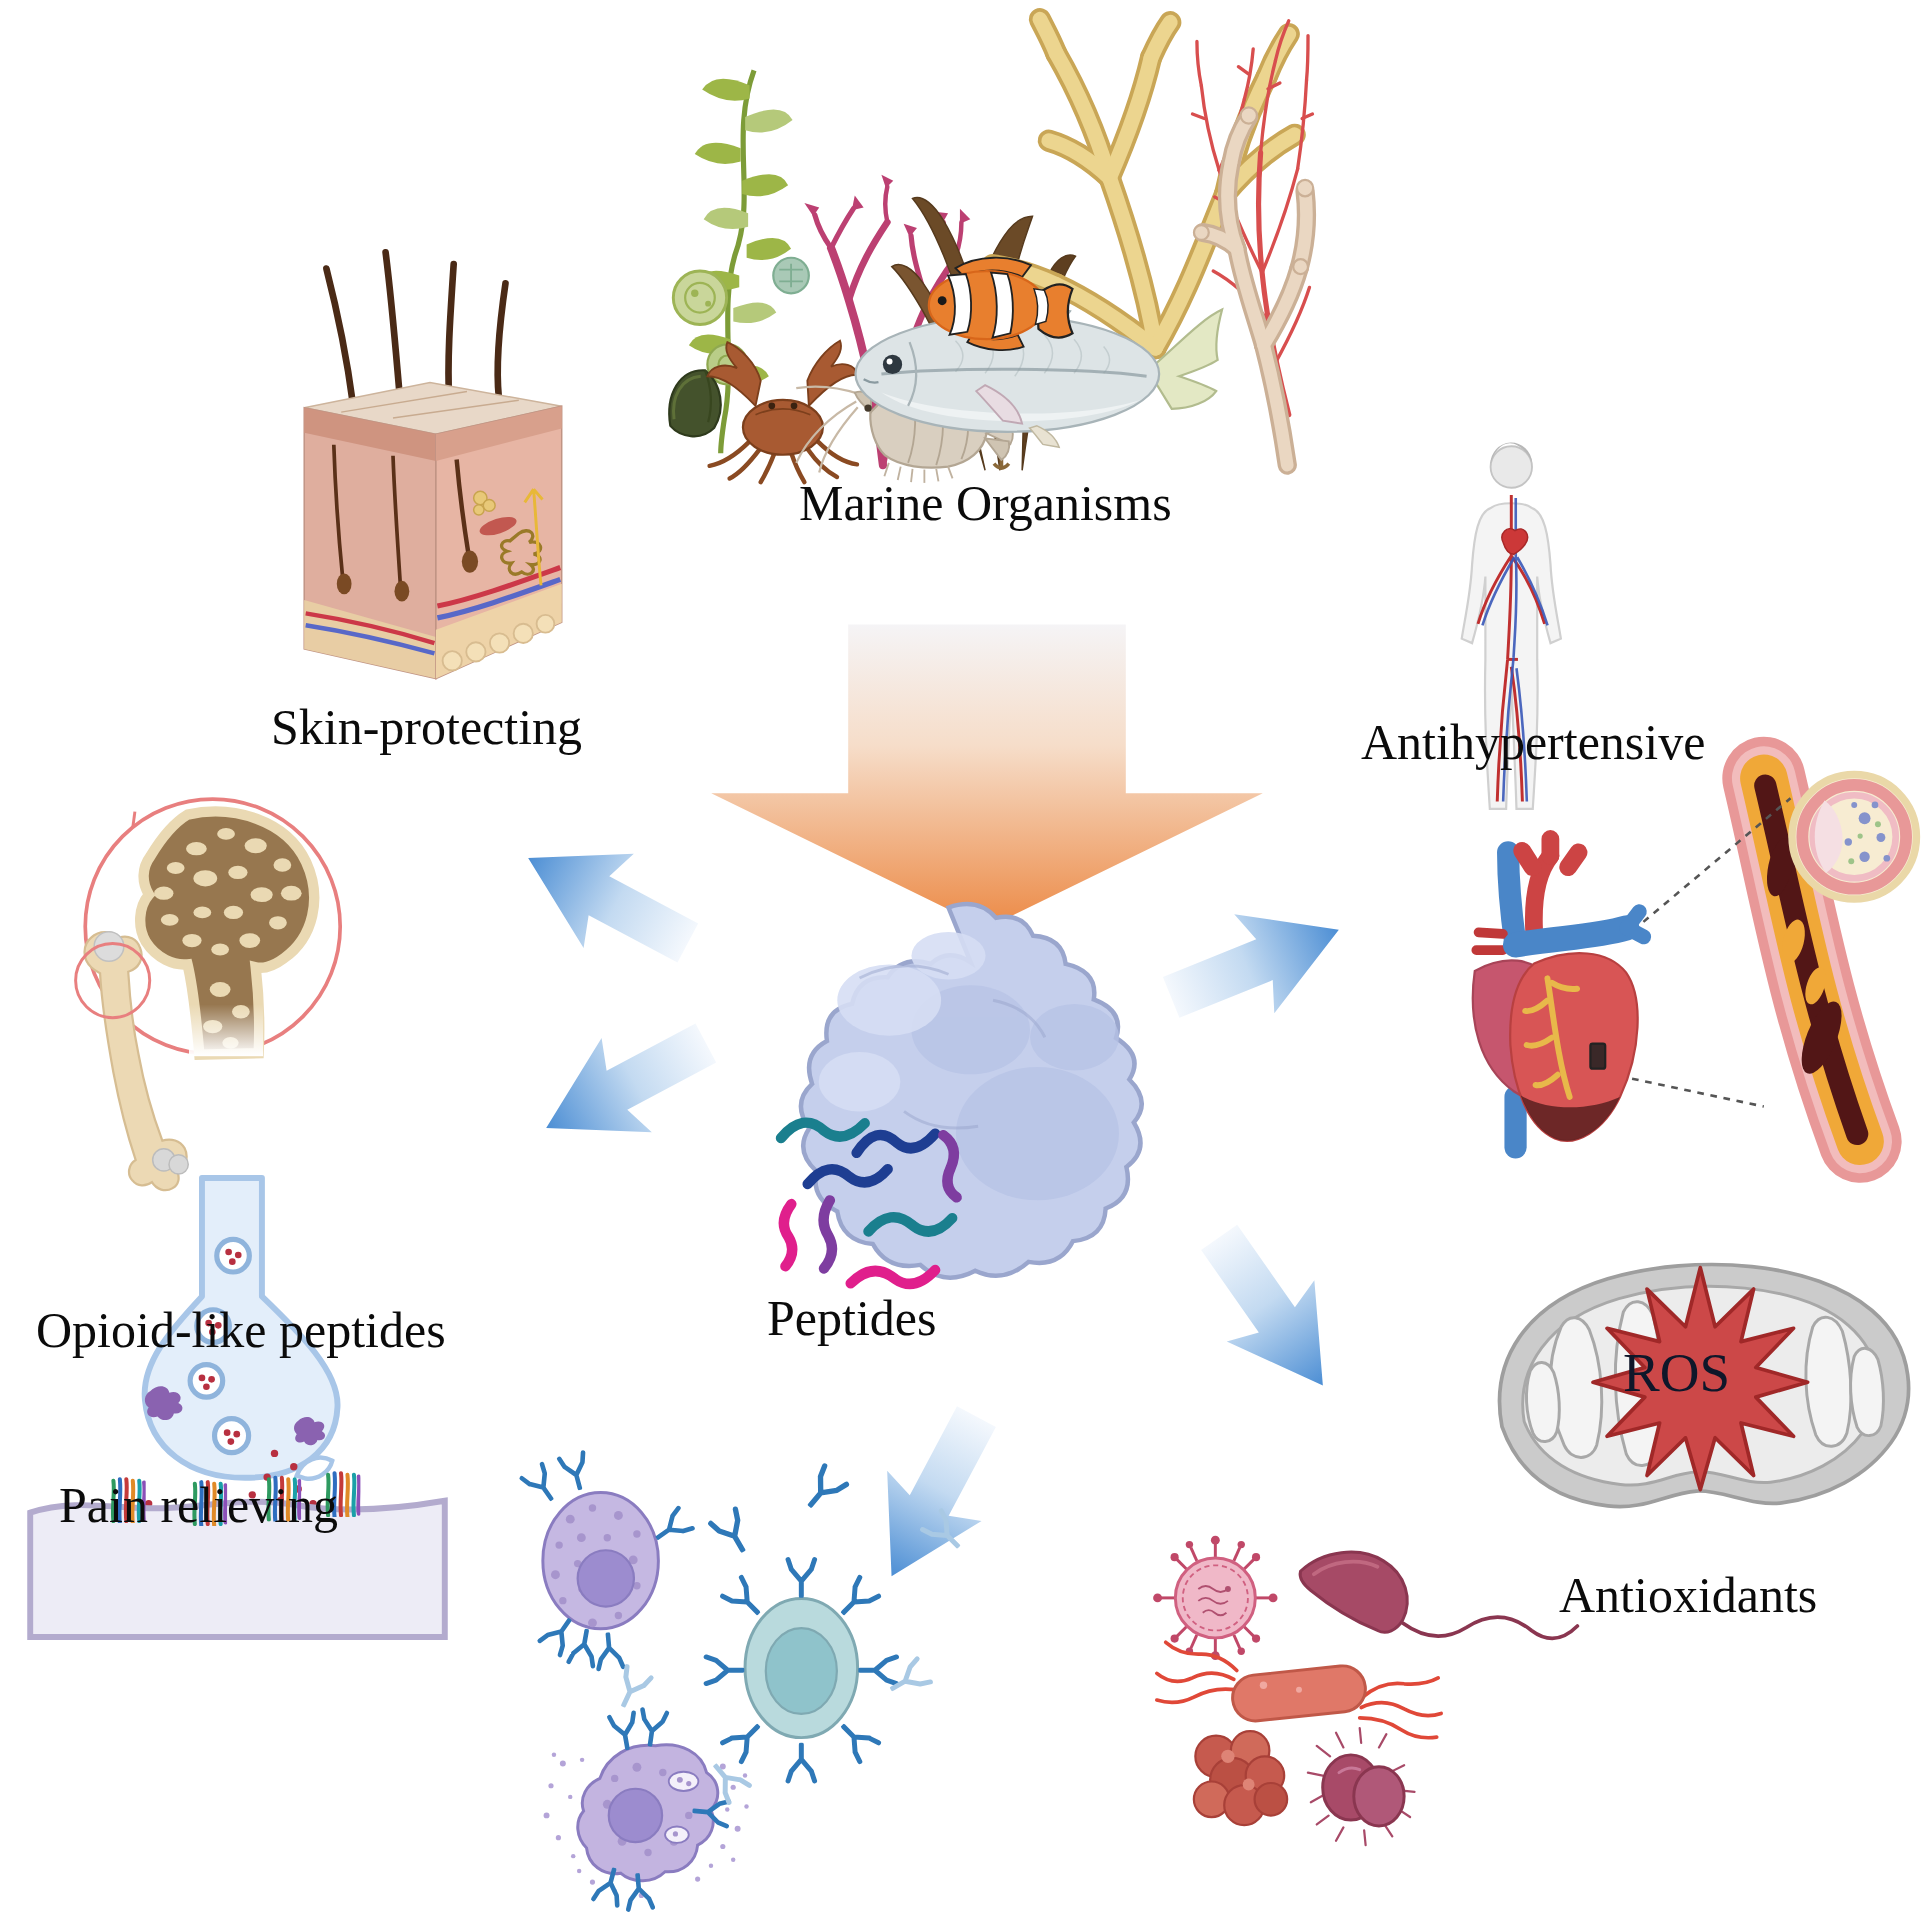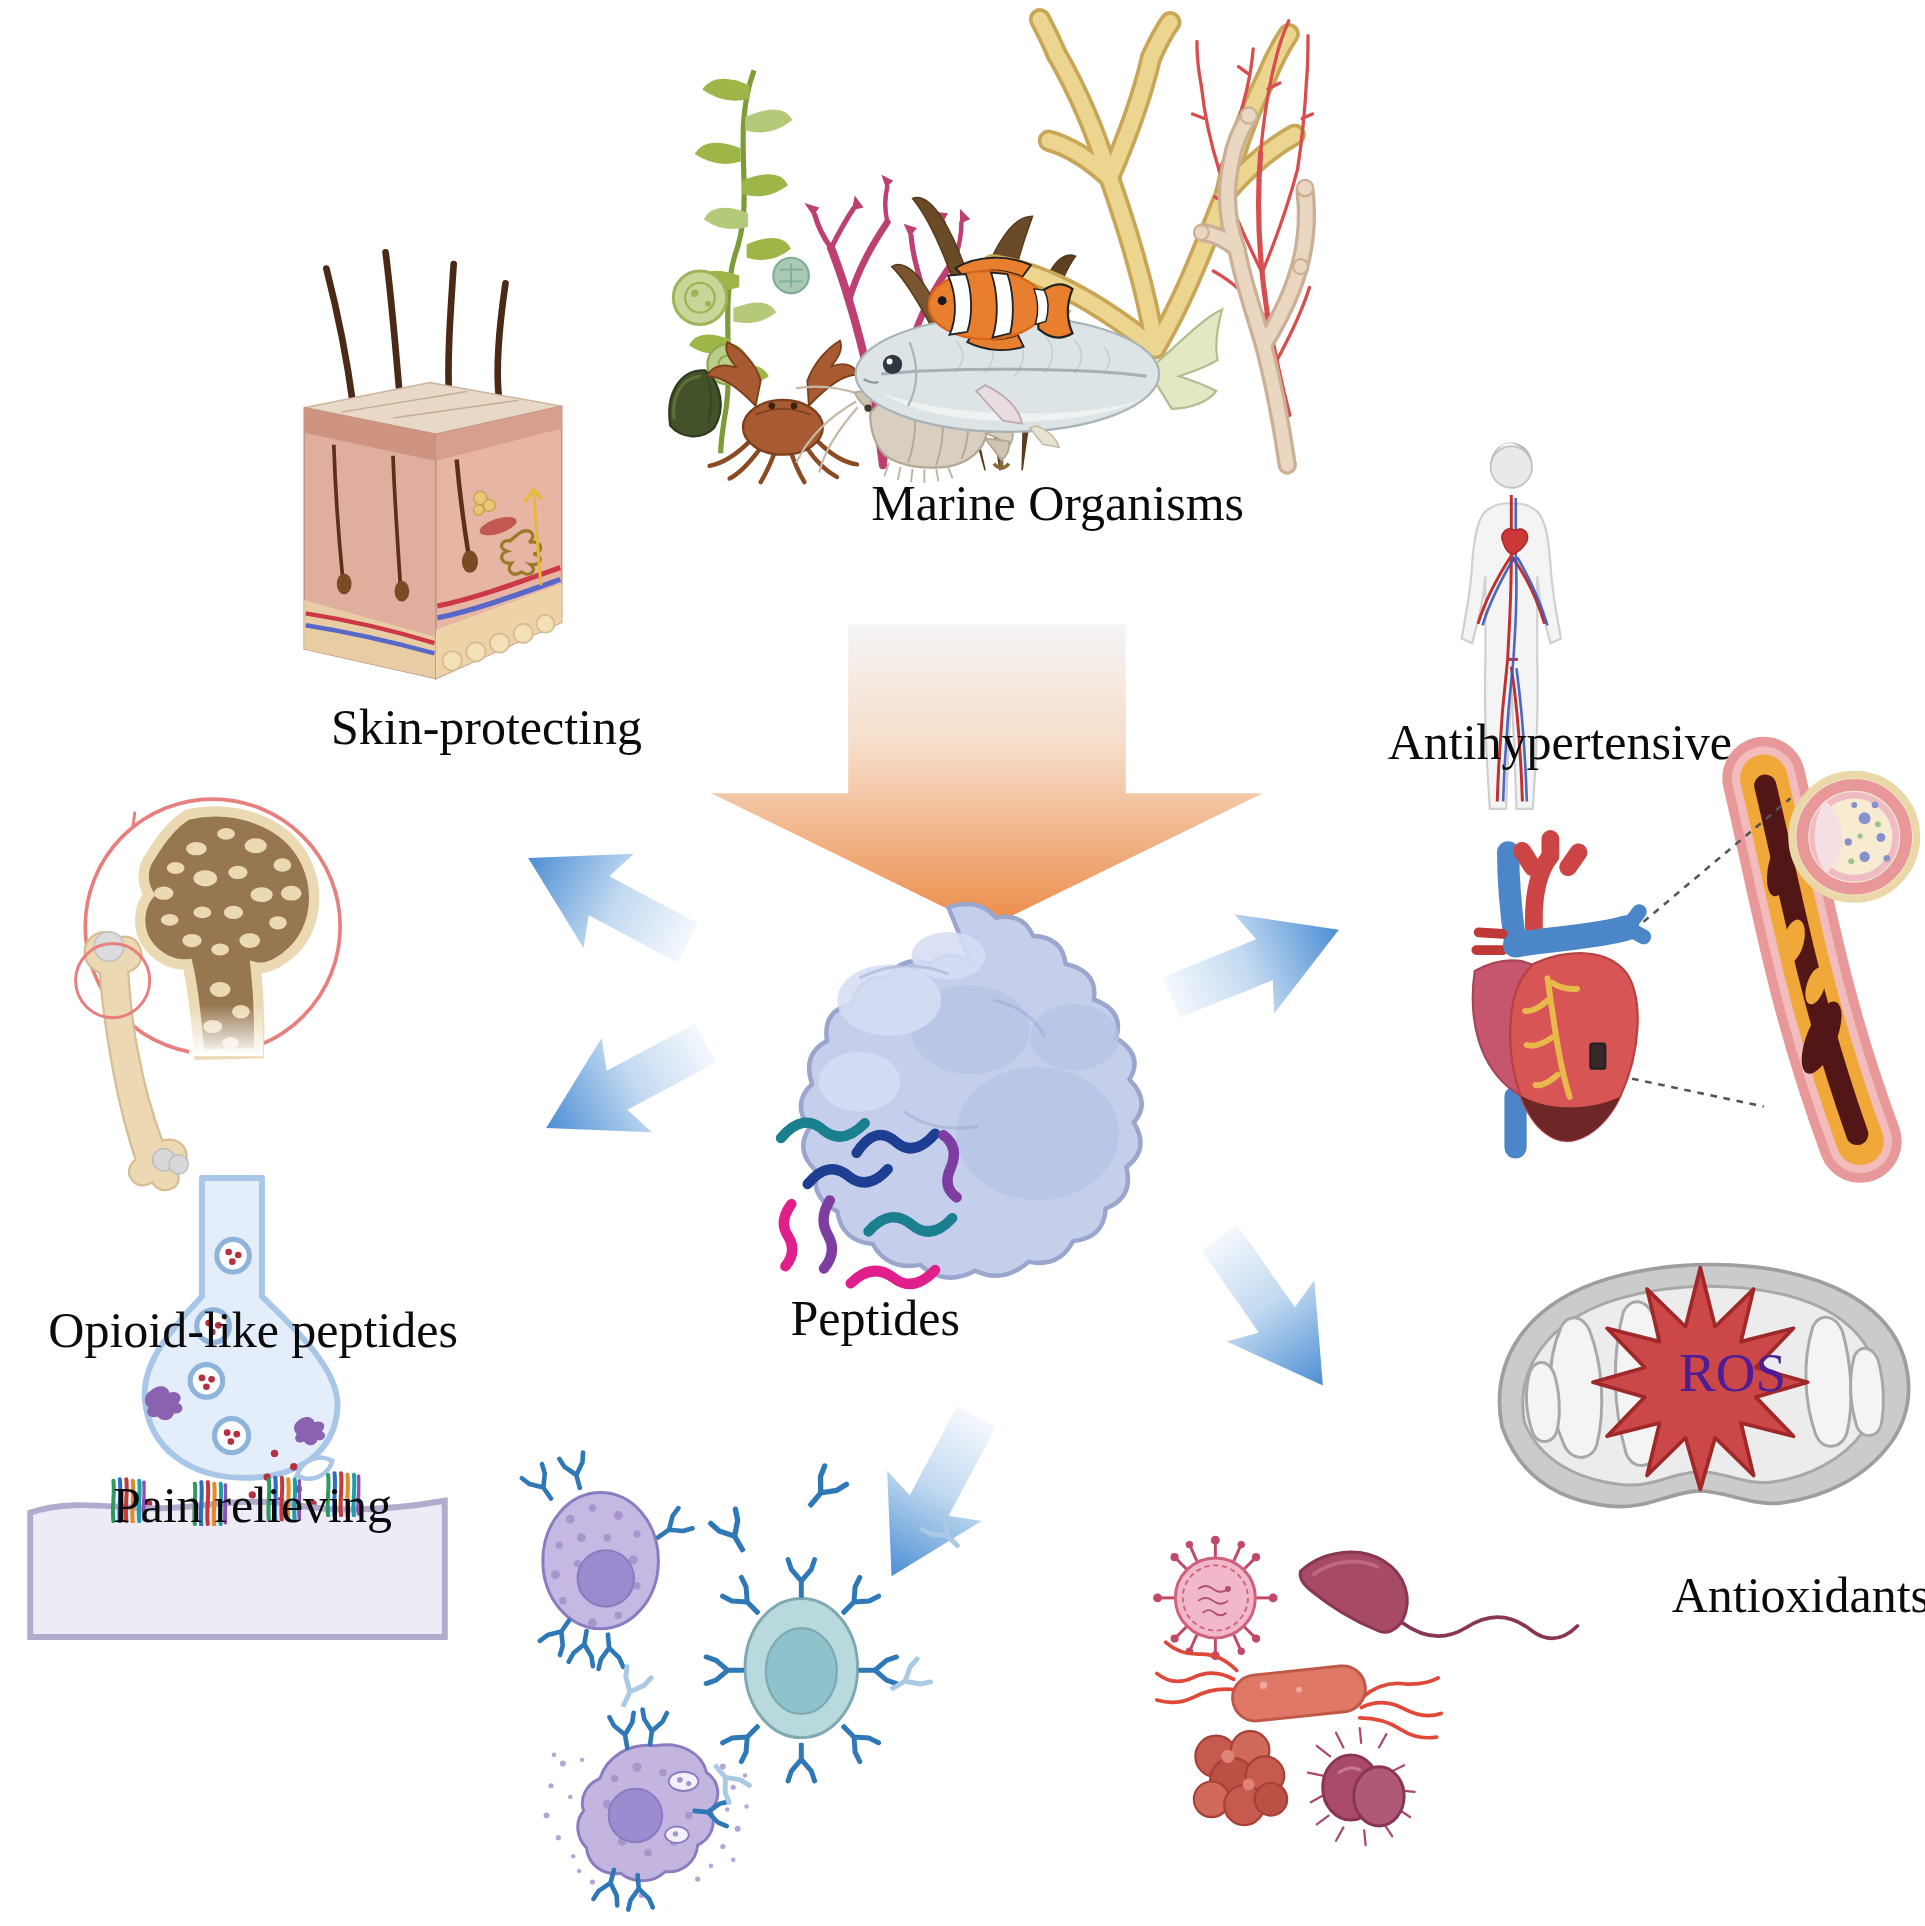--- a/index.html
+++ b/index.html
@@ -1,18 +1,18 @@
 <!DOCTYPE html>
 <html style="font-size:12px"><head>
 <meta charset="utf-8">
 <style>
   html,body{margin:0;padding:0;background:#fff;}
   .canvas{position:relative;width:1925px;height:1926px;background:#ffffff;overflow:hidden;
           font-family:"Liberation Serif","DejaVu Serif",serif;}
-  .lbl{position:absolute;font-size:50px;line-height:1.1;color:#0b0b0b;text-align:right;white-space:nowrap;}
+  .lbl{position:absolute;font-size:50px;line-height:1.1;color:#0b0b0b;text-align:left;white-space:nowrap;}
   .abs{position:absolute;}
   svg{position:absolute;overflow:visible;}
   .arrow{transform-origin:50% 50%;}
 </style>
 </head>
 <body>
 
 <div class="canvas">
 
   <svg width="0" height="0">
@@ -482,21 +482,21 @@
     <path d="M62,248 C50,175 95,110 190,82 C295,52 435,62 500,118 C546,158 552,218 520,262 C492,300 445,324 395,330 C360,334 328,314 296,316 C260,318 235,338 192,333 C133,326 82,300 62,248 Z" fill="#ececec" stroke="#a8a8a8" stroke-width="4"></path>
     <g fill="#f4f4f4" stroke="#a8a8a8" stroke-width="4">
       <path d="M112,120 C90,170 94,230 116,280 C126,302 152,302 160,280 C172,232 168,170 150,124 C140,104 122,102 112,120 Z"></path>
       <path d="M196,100 C180,160 182,230 200,292 C210,314 234,312 242,290 C254,234 250,160 236,104 C226,82 206,80 196,100 Z"></path>
       <path d="M452,120 C438,166 440,220 456,266 C466,288 490,286 498,264 C508,222 504,168 492,126 C482,104 462,100 452,120 Z"></path>
       <path d="M508,160 C500,190 502,226 512,256 C520,272 538,270 544,254 C550,226 548,192 540,164 C532,146 516,144 508,160 Z"></path>
       <path d="M70,180 C62,206 64,238 74,264 C82,280 100,278 106,262 C112,238 110,206 102,182 C94,164 78,164 70,180 Z"></path>
     </g>
     <polygon points="300,40 320,120 372,69 355,140 426,122 375,175 445,195 375,215 426,268 355,250 372,321 320,270 300,340 280,270 228,321 245,250 174,268 225,215 155,195 225,175 174,122 245,140 228,69 280,120" fill="#cc4848" stroke="#a02828" stroke-width="5" stroke-linejoin="round"></polygon>
   </svg>
-  <div class="lbl" style="left:1623px;top:1343px;width:163px;font-size:55px;color:#4c1d95">ROS</div>
+  <div class="lbl" style="left:1623px;top:1343px;width:163px;font-size:55px;color:#0f172a">ROS</div>
   <div class="lbl" style="left:1559px;top:1568px;width:371px">Antioxidants</div>
 
   <svg style="left:30px;top:1178px;width:415px;height:459px" viewBox="0 0 560 620">
     <path d="M232,0 L232,160 C190,205 150,250 155,300 C161,365 215,405 290,405 C365,405 412,368 415,310 C418,262 365,210 313,160 L313,0 Z" fill="#e3eefa" stroke="#a8c6e8" stroke-width="8" stroke-linejoin="round"></path>
     <path d="M360,402 C368,380 390,372 408,382 C404,398 388,408 372,406 Z" fill="#ffffff" stroke="#a8c6e8" stroke-width="6"></path>
     <g>
       <g>
           <circle cx="274" cy="105" r="22" fill="#fff" stroke="#8fb4dc" stroke-width="7"></circle>
           <circle cx="268" cy="100" r="4.5" fill="#b83040"></circle>
           <circle cx="281" cy="104" r="4.5" fill="#b83040"></circle>

